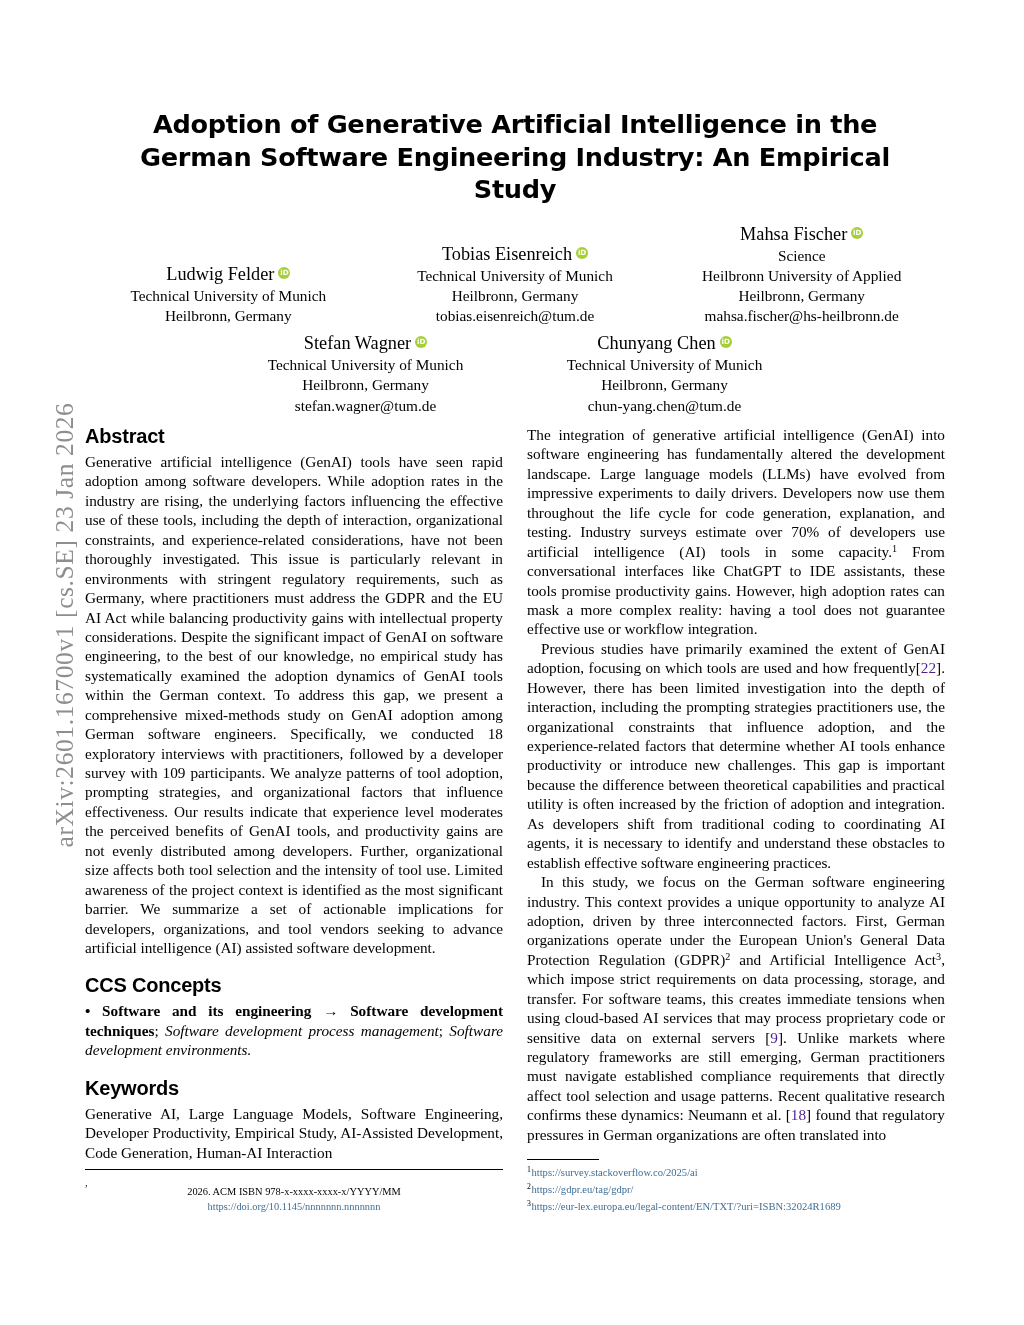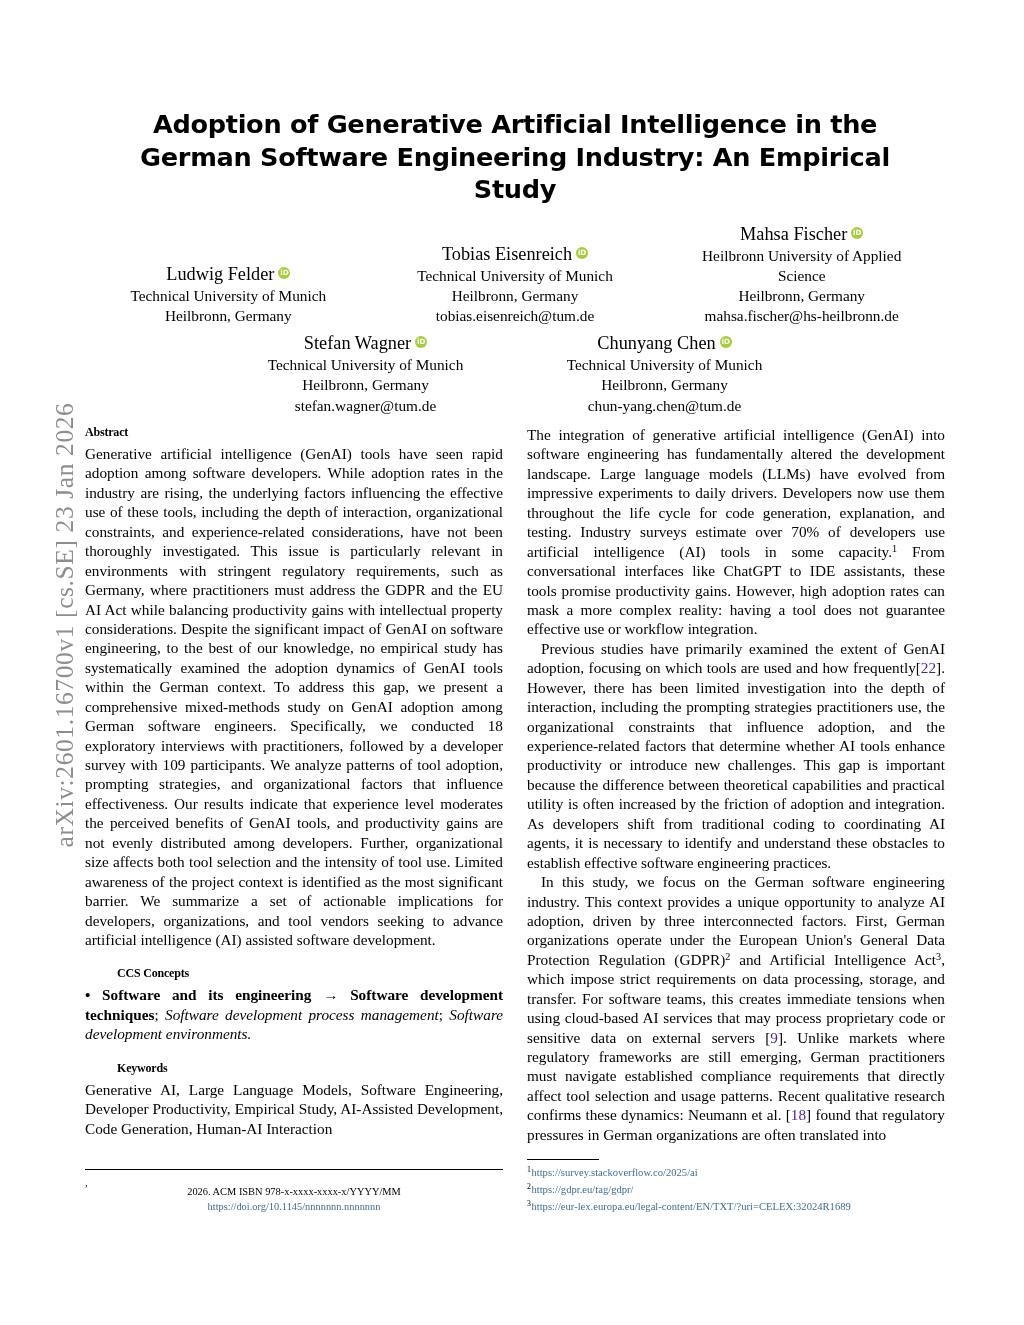--- a/index.html
+++ b/index.html
@@ -118,26 +118,26 @@
     display: flex;
     justify-content: space-between;
   }
   .col {
     width: 418px;
     position: relative;
   }
 
   h2.sec {
     margin: 0 0 4px 0;
-    font-family: Liberation Serif, serif;
+    font-family: Liberation Sans, sans-serif;
     font-weight: bold;
-    font-size: 12px;
+    font-size: 20px;
     letter-spacing: -0.2px;
   }
-  h2.sec.spaced { margin-top: 17px; margin-left: 32px; }
+  h2.sec.spaced { margin-top: 17px; }
   h2.sec .secnum {
     display: inline-block;
     min-width: 23px;
   }
 
   p.body {
     margin: 0;
     text-align: justify;
     text-justify: inter-word;
     font-size: 15.25px;
@@ -237,22 +237,22 @@
 
     <div class="author">
       <div class="author-name"><span>Tobias Eisenreich</span><span class="orcid"></span></div>
       <div class="author-aff">Technical University of Munich</div>
       <div class="author-loc">Heilbronn, Germany</div>
       <div class="author-mail">tobias.eisenreich@tum.de</div>
     </div>
 
     <div class="author">
       <div class="author-name"><span>Mahsa Fischer</span><span class="orcid"></span></div>
+      <div class="author-aff">Science</div>
       <div class="author-aff">Heilbronn University of Applied</div>
-      <div class="author-aff">Science</div>
       <div class="author-loc">Heilbronn, Germany</div>
       <div class="author-mail">mahsa.fischer@hs-heilbronn.de</div>
     </div>
 
   </div>
 
   <div class="authors-row row2">
 
     <div class="author">
       <div class="author-name"><span>Stefan Wagner</span><span class="orcid"></span></div>
@@ -298,19 +298,19 @@
       <p class="body"><span>The integration of generative artificial intelligence (GenAI) into software engineering has fundamentally altered the development landscape. Large language models (LLMs) have evolved from impressive experiments to daily drivers. Developers now use them throughout the life cycle for code generation, explanation, and testing. Industry surveys estimate over 70% of developers use artificial intelligence (AI) tools in some capacity.</span><sup class="fn">1</sup><span> From conversational interfaces like ChatGPT to IDE assistants, these tools promise productivity gains. However, high adoption rates can mask a more complex reality: having a tool does not guarantee effective use or workflow integration.</span></p>
 
       <p class="body indent"><span>Previous studies have primarily examined the extent of GenAI adoption, focusing on which tools are used and how frequently[</span><span class="cite">22</span><span>]. However, there has been limited investigation into the depth of interaction, including the prompting strategies practitioners use, the organizational constraints that influence adoption, and the experience-related factors that determine whether AI tools enhance productivity or introduce new challenges. This gap is important because the difference between theoretical capabilities and practical utility is often increased by the friction of adoption and integration. As developers shift from traditional coding to coordinating AI agents, it is necessary to identify and understand these obstacles to establish effective software engineering practices.</span></p>
 
       <p class="body indent"><span>In this study, we focus on the German software engineering industry. This context provides a unique opportunity to analyze AI adoption, driven by three interconnected factors. First, German organizations operate under the European Union's General Data Protection Regulation (GDPR)</span><sup class="fn">2</sup><span> and Artificial Intelligence Act</span><sup class="fn">3</sup><span>, which impose strict requirements on data processing, storage, and transfer. For software teams, this creates immediate tensions when using cloud-based AI services that may process proprietary code or sensitive data on external servers [</span><span class="cite">9</span><span>]. Unlike markets where regulatory frameworks are still emerging, German practitioners must navigate established compliance requirements that directly affect tool selection and usage patterns. Recent qualitative research confirms these dynamics: Neumann et al. [</span><span class="cite">18</span><span>] found that regulatory pressures in German organizations are often translated into</span></p>
 
       <div class="footnotes">
         <div class="rule"></div>
         <p><sup>1</sup><span>https://survey.stackoverflow.co/2025/ai</span></p>
         <p><sup>2</sup><span>https://gdpr.eu/tag/gdpr/</span></p>
-        <p><sup>3</sup><span>https://eur-lex.europa.eu/legal-content/EN/TXT/?uri=CELEX:32024R1689</span></p>
+        <p><sup>3</sup><span>https://eur-lex.europa.eu/legal-content/EN/TXT/?uri=ISBN:32024R1689</span></p>
       </div>
 
     </div>
 
   </div>
 </div>
 
 </body></html>

